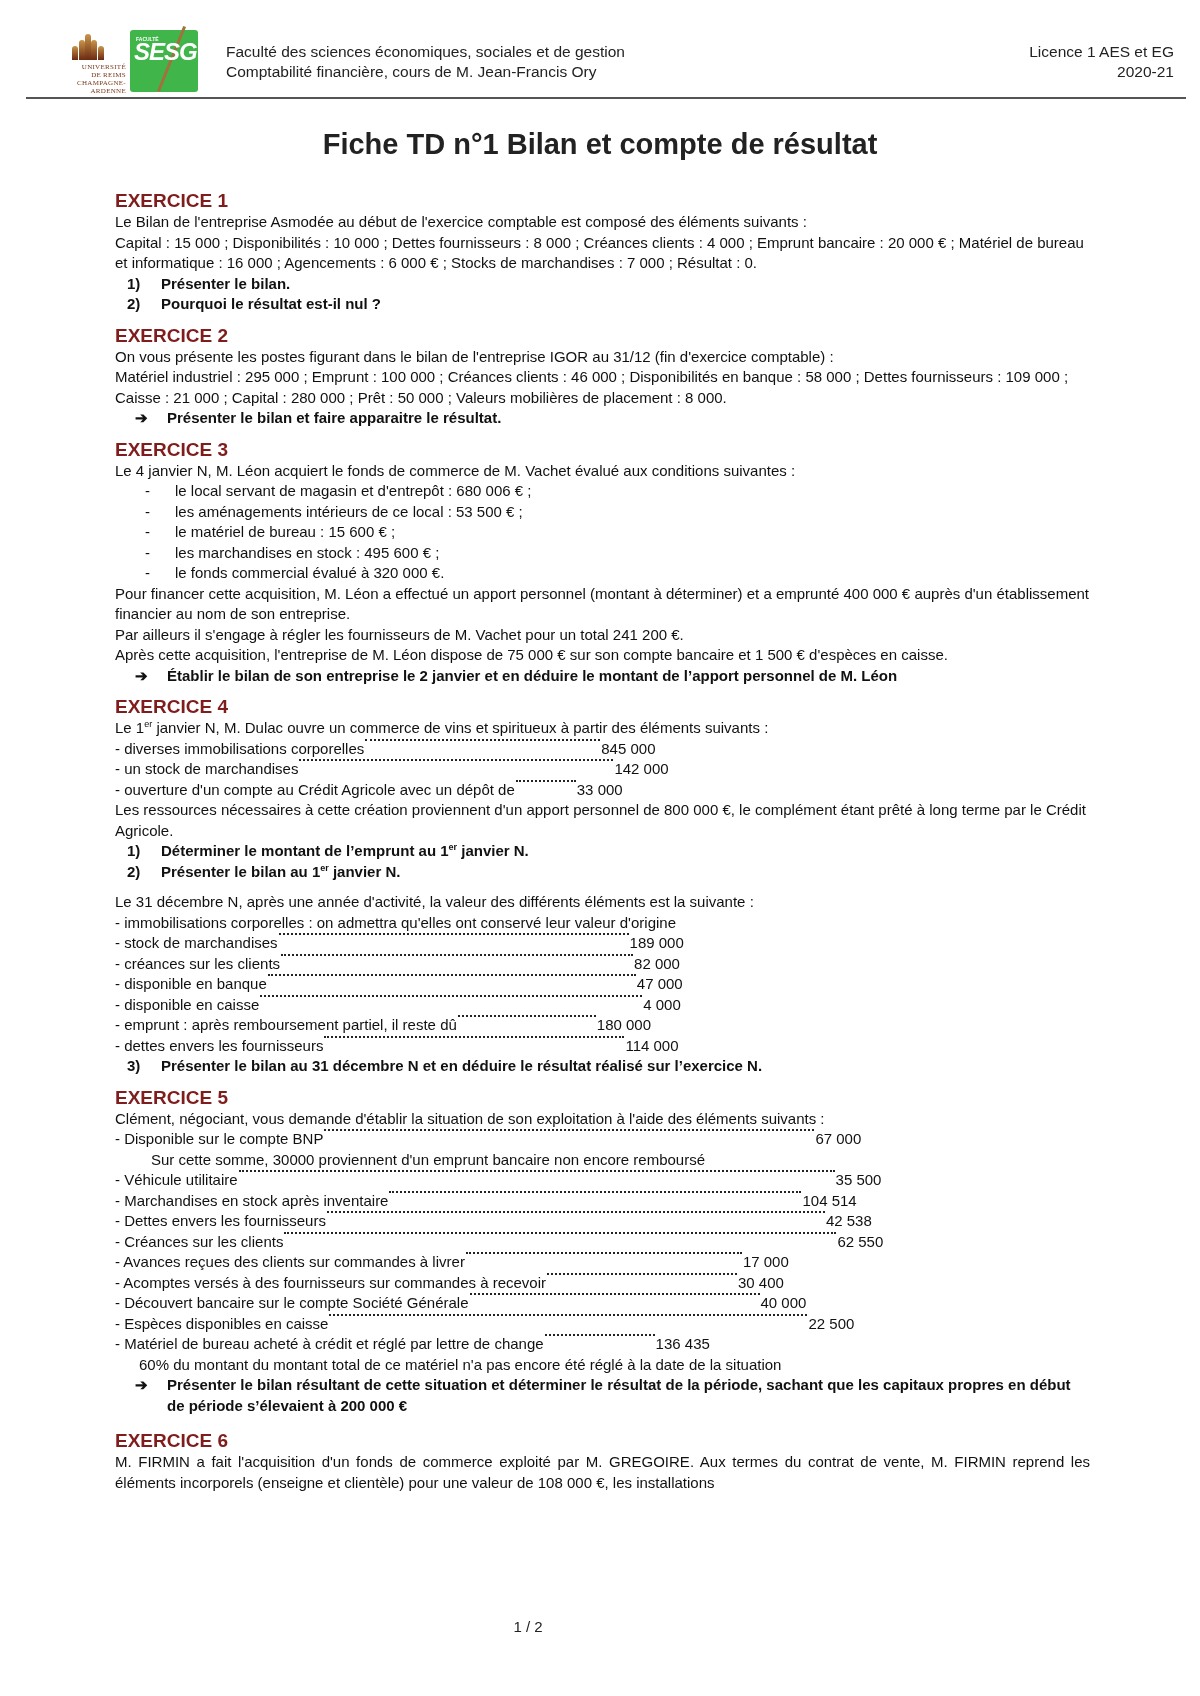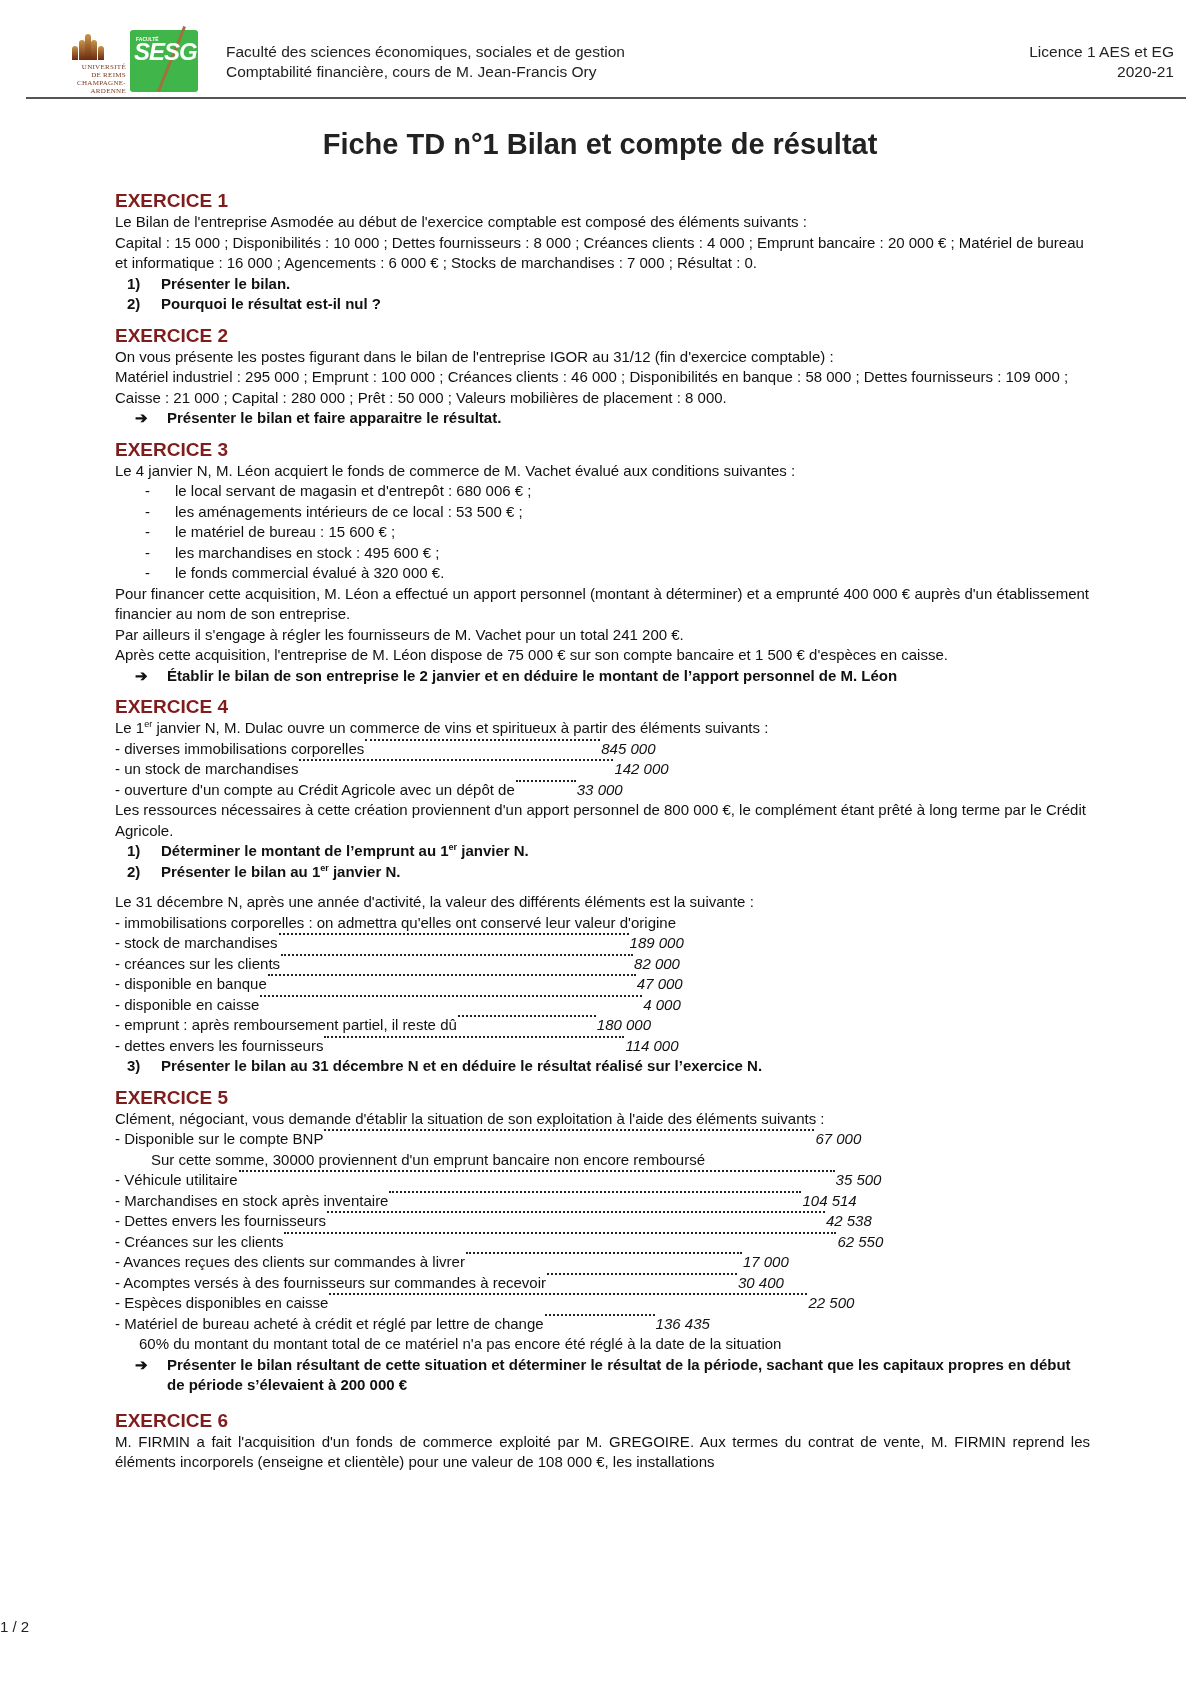--- a/index.html
+++ b/index.html
@@ -29,27 +29,27 @@
     .q { font-weight: bold; padding-left: 12px; display: flex; }
     .q .num { width: 34px; flex: none; }
     .arrow { font-weight: bold; padding-left: 20px; display: flex; }
     .arrow .ic { width: 32px; flex: none; }
     .dash-list { padding-left: 30px; }
     .dash-list .li { display: flex; }
     .dash-list .li .d { width 30px; width: 30px; flex: none; }
     .lead { display: flex; align-items: flex-start; }
     .lead .lbl { white-space: nowrap; }
     .lead .dots { border-bottom: 2px dotted #222; margin: 0 1px 4px 1px; }
-    .lead .val { white-space: nowrap; font-style: italic; }
+    .lead .val { white-space: nowrap; }
     .indent { padding-left: 36px; }
     .indent2 { padding-left: 24px; }
     .justify { text-align: justify; }
     .gap { height: 10px; }
     sup { font-size: 9px; line-height: 0; }
-    .footer { position: absolute; left: 0; width: 1056px; top: 1618px; font-size: 15px; color: #222; }
+    .footer { position: absolute; left: 0; width: 1056px; top: 1618px; text-align: center; font-size: 15px; color: #222; }
   </style>
 </head>
 <body>
 
 <div class="header">
   <div class="logo-urca">
     <div class="mark">
       <span style="left:4px;height:14px"></span>
         <span style="left:11px;height:20px"></span>
         <span style="left:17px;height:26px"></span>
@@ -230,20 +230,25 @@
       <span class="lbl">- Avances reçues des clients sur commandes à livrer</span>
       <span class="dots" style="width:276px"></span>
       <span class="val">17 000</span>
     </div>
   <div class="lead">
       <span class="lbl">- Acomptes versés à des fournisseurs sur commandes à recevoir</span>
       <span class="dots" style="width:190px"></span>
       <span class="val">30 400</span>
     </div>
   <div class="lead">
+      <span class="lbl">- Découvert bancaire sur le compte Société Générale</span>
+      <span class="dots" style="width:290px"></span>
+      <span class="val">40 000</span>
+    </div>
+  <div class="lead">
       <span class="lbl">- Espèces disponibles en caisse</span>
       <span class="dots" style="width:478px"></span>
       <span class="val">22 500</span>
     </div>
   <div class="lead">
       <span class="lbl">- Matériel de bureau acheté à crédit et réglé par lettre de change</span>
       <span class="dots" style="width:110px"></span>
       <span class="val">136 435</span>
     </div>
   <p class="indent2">60% du montant du montant total de ce matériel n'a pas encore été réglé à la date de la situation</p>

